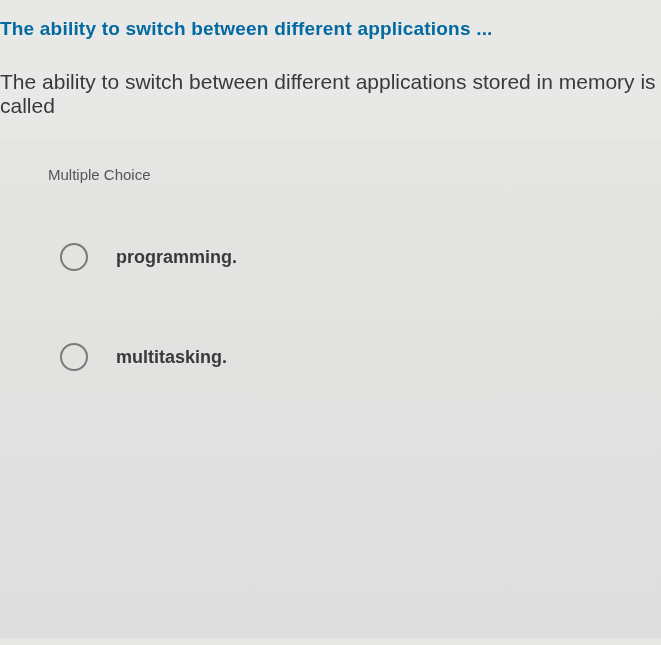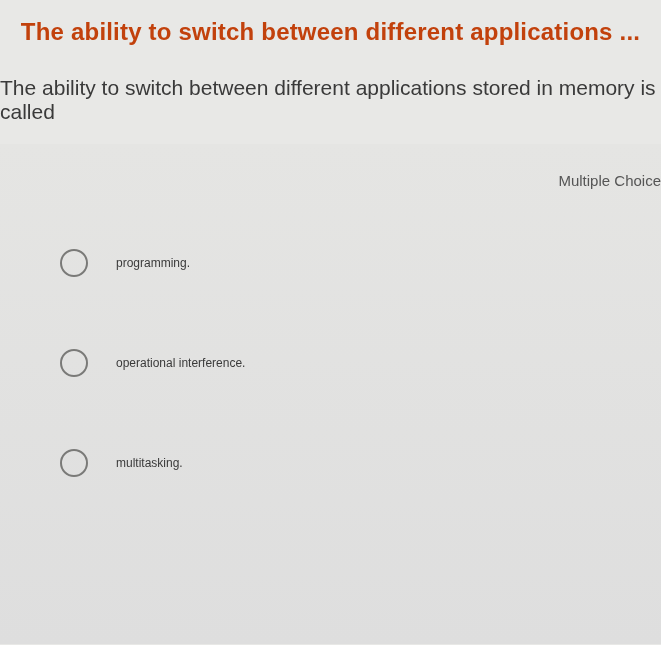--- a/index.html
+++ b/index.html
@@ -11,37 +11,35 @@
       font-family: -apple-system, BlinkMacSystemFont, 'Segoe UI', Arial, sans-serif;
       background: #e8e8e6;
       width: 661px;
       height: 645px;
       overflow: hidden;
     }
     .header {
       padding: 18px 0 12px 0;
     }
     .title {
-      font-size: 24px;
+      font-size: 19px;
       font-weight: 700;
-      color: #c2410c;
+      color: #0369a1;
       letter-spacing: 0.2px;
-      text-align: center;
     }
     .question-text {
       font-size: 21px;
       color: #3a3a3a;
       padding: 18px 0 20px 0;
       font-weight: 400;
     }
     .choice-area {
       background: linear-gradient(to bottom, #e5e5e3, #dedede);
       padding: 28px 0 0 48px;
       min-height: 500px;
-      text-align: right;
     }
     .section-label {
       font-size: 15px;
       color: #555;
       margin-bottom: 60px;
       font-weight: 400;
     }
     .option-row {
       display: flex;
       align-items: center;
@@ -52,45 +50,41 @@
     .radio-circle {
       width: 28px;
       height: 28px;
       border: 2px solid #7a7a78;
       border-radius: 50%;
       background: transparent;
       flex-shrink: 0;
       margin-right: 28px;
     }
     .option-text {
-      font-size: 12px;
+      font-size: 18px;
       color: #3a3a3a;
-      font-weight: 400;
+      font-weight: 700;
     }
   </style>
 </head>
 <body>
 
 <div class="header">
   <div class="title">The ability to switch between different applications ...</div>
 </div>
 
 <div class="question-text">The ability to switch between different applications stored in memory is called</div>
 
 <div class="choice-area">
   <div class="section-label">Multiple Choice</div>
 
   <div class="option-row">
     <div class="radio-circle"></div>
     <div class="option-text">programming.</div>
   </div>
 
-  <div class="option-row">
-    <div class="radio-circle"></div>
-    <div class="option-text">operational interference.</div>
-  </div>
 
 
   <div class="option-row">
     <div class="radio-circle"></div>
     <div class="option-text">multitasking.</div>
   </div>
 </div>
 
 </body></html>

